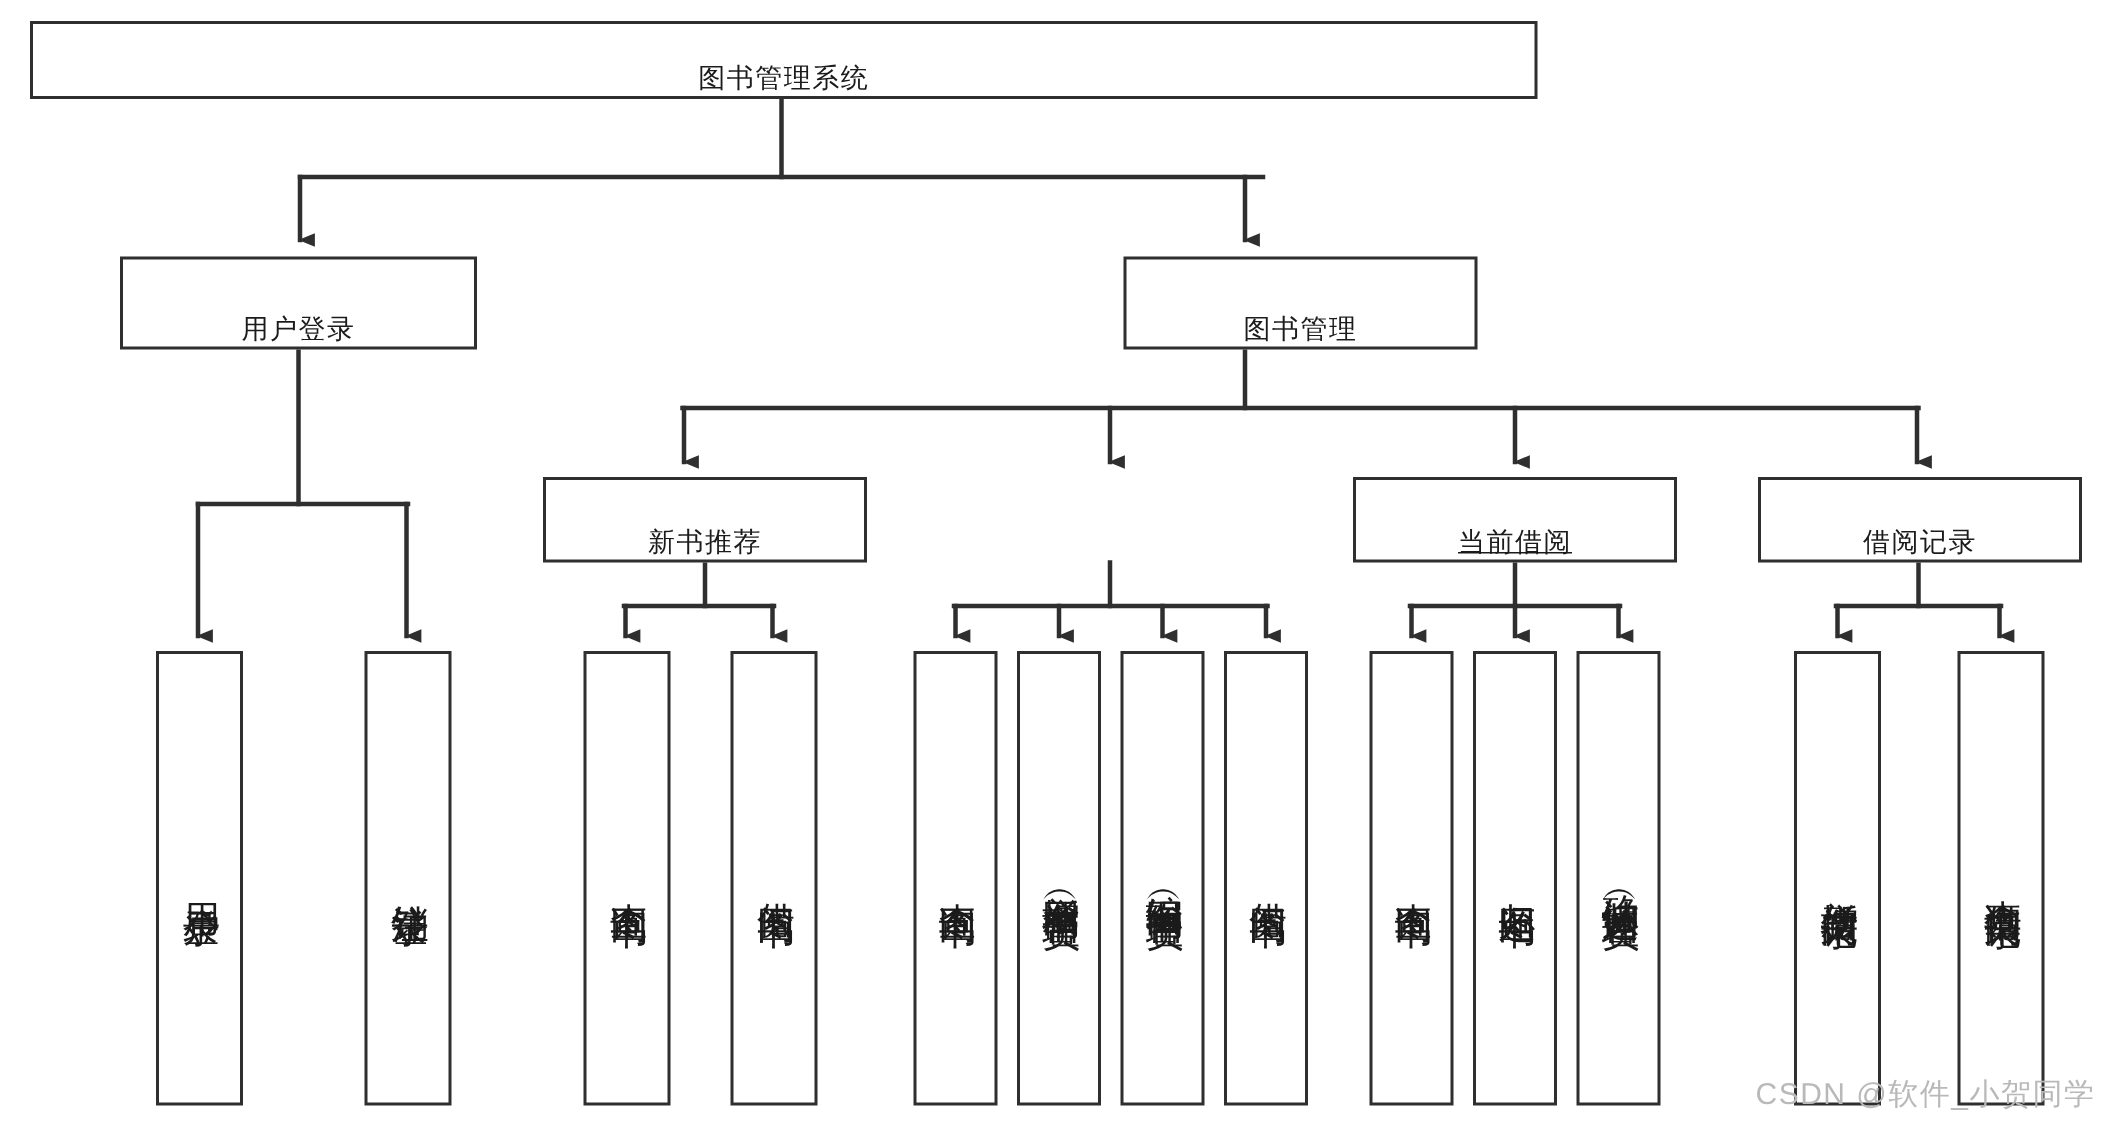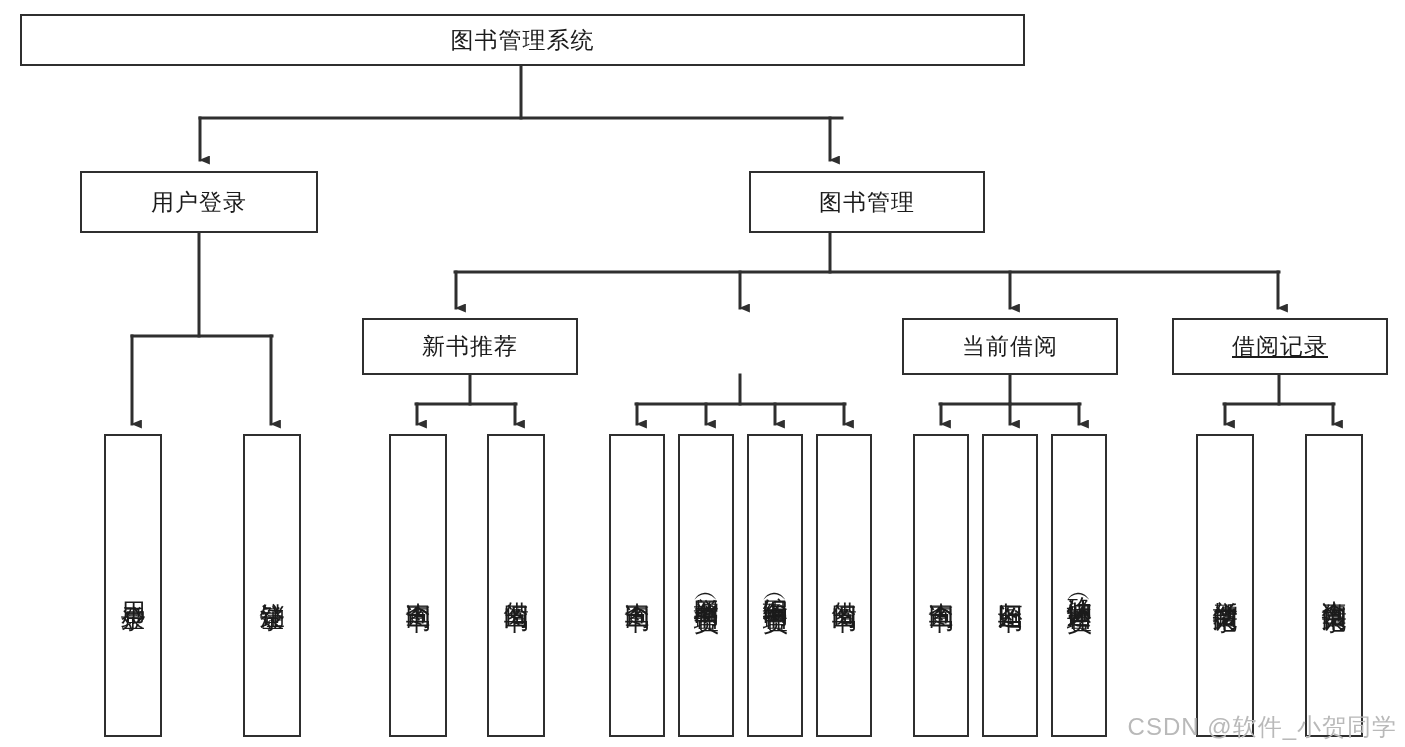--- a/index.html
+++ b/index.html
@@ -29,22 +29,23 @@
     position: absolute;
     box-sizing: border-box;
     border: 2.5px solid #2f2f2f;
     background: #ffffff;
     display: flex;
     align-items: center;
     justify-content: center;
     color: #1b1b1b;
   }
   .node.horiz {
-    font-size: 23px;
+    font-size: 18px;
     letter-spacing: 1px;
+    align-items: flex-end;
   }
   .node.vert {
     writing-mode: vertical-rl;
     text-orientation: upright;
     font-size: 25px;
     line-height: 1.18;
     letter-spacing: 2px;
     padding-top: 4px;
     padding-bottom: 4px;
     align-items: center;
@@ -53,21 +54,21 @@
   }
   .node.vert .vtext {
     writing-mode: vertical-rl;
     text-orientation: upright;
     display: block;
   }
   #watermark {
     position: absolute;
     right: 8px;
     bottom: 4px;
-    font-size: 24px;
+    font-size: 20px;
     color: #b9b9b9;
     letter-spacing: 1px;
     white-space: nowrap;
     margin-left: 20px;
   }
 </style>
 </head>
 <body>
 
 <div id="canvas">
@@ -129,24 +130,24 @@
   <div class="node horiz" style="left:80px; top:171px; width:238px; height:62px;">
     <span>用户登录</span>
   </div>
   <div class="node horiz" style="left:712px; top:171px; width:236px; height:62px;margin-left:37px;">
     <span>图书管理</span>
   </div>
 
   <div class="node horiz" style="left:362px; top:318px; width:216px; height:57px;">
     <span>新书推荐</span>
   </div>
-  <div class="node horiz" style="left:902px; top:318px; width:216px; height:57px;">
+  <div class="node horiz" style="left:902px; top:318px; width:216px; height:57px;text-decoration:underline;">
     <span>当前借阅</span>
   </div>
-  <div class="node horiz" style="left:1172px; top:318px; width:216px; height:57px;text-decoration:underline;">
+  <div class="node horiz" style="left:1172px; top:318px; width:216px; height:57px;">
     <span>借阅记录</span>
   </div>
 
   <div class="node vert" style="left:104px; top:434px; width:58px; height:303px;">
     <span class="vtext">用户登录</span>
   </div>
   <div class="node vert" style="left:243px; top:434px; width:58px; height:303px;">
     <span class="vtext">注销登录</span>
   </div>
 

